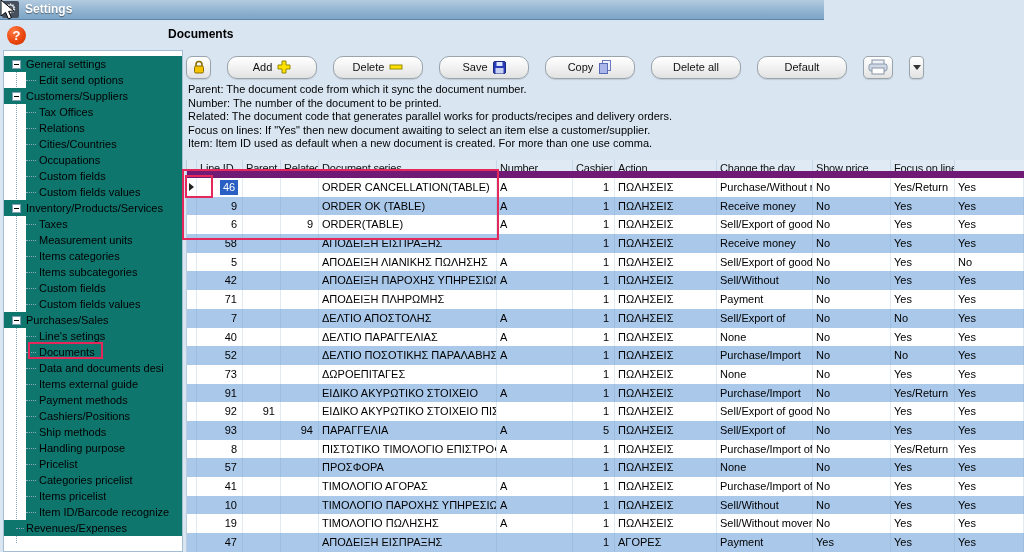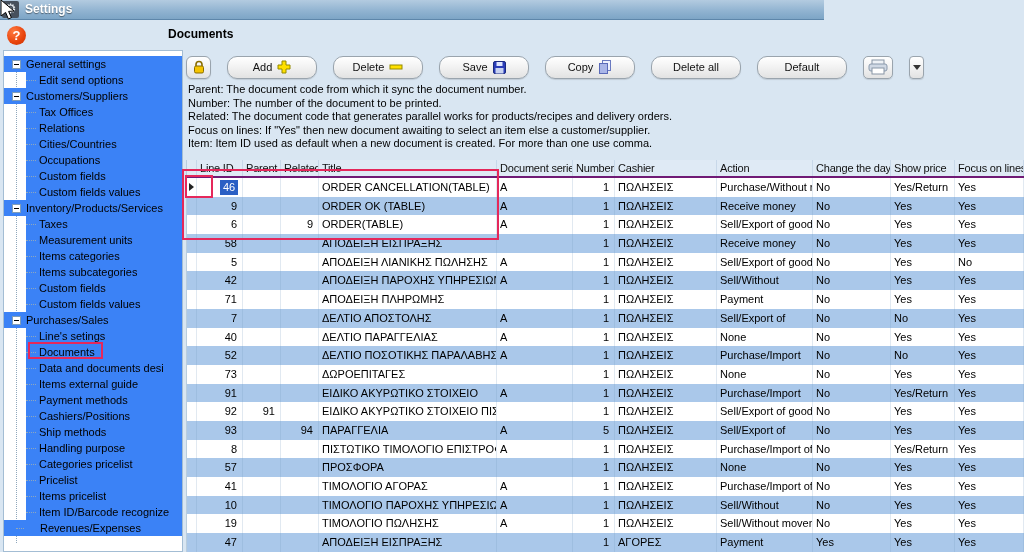--- a/index.html
+++ b/index.html
@@ -24,31 +24,31 @@
     background:radial-gradient(circle at 35% 30%,#ff7a40,var(--help) 60%,#c23406);
     color:#fff;font-weight:bold;font-size:13px;line-height:19px;text-align:center;cursor:pointer;}
   .page-title{left:168px;top:27px;font-size:12px;font-weight:bold;color:#000;}
 
   
   .sidebar{left:3px;top:50px;width:180px;height:502px;background:#fff;
     border:1px solid #a3bdd4;box-sizing:border-box;overflow:hidden;position:absolute;}
   .root-guide{position:absolute;left:12px;top:14px;bottom:8px;border-left:1px dotted #8fa7bc;}
   .tree{position:relative;padding-top:5px;}
   .tree-item{height:16px;line-height:16px;font-size:11px;color:#000;white-space:nowrap;
-    display:flex;align-items:center;position:relative;cursor:default;background:#3b82f6;}
+    display:flex;align-items:center;position:relative;cursor:default;background:#0f766e;}
   .tree-item .lbl{overflow:hidden;text-overflow:clip;}
   .tree-root{padding-left:8px;}
   .expander{width:9px;height:9px;box-sizing:border-box;border:1px solid #7f9db9;background:#fff;
     margin-right:5px;position:relative;flex:0 0 9px;}
   .expander::before{content:"";position:absolute;left:1px;top:3px;width:5px;height:1px;background:#000;}
   .tree-children{margin-left:22px;position:relative;}
   .tree-children::before{content:"";position:absolute;left:0;top:0;bottom:8px;border-left:1px dotted #8fa7bc;}
   .tree-child{padding-left:13px;}
   .tree-child::before{content:"";position:absolute;left:0;top:8px;width:10px;border-top:1px dotted #8fa7bc;}
-  .tree-rootleaf{padding-left:36px;}
+  .tree-rootleaf{padding-left:22px;}
   .tree-rootleaf::before{content:"";position:absolute;left:12px;top:8px;width:8px;border-top:1px dotted #8fa7bc;}
 
   
   .toolbar{left:186px;top:55px;width:915px;height:24px;display:flex;gap:16px;align-items:center;}
   .tb-btn{height:23px;box-sizing:border-box;border:1px solid #9aa4ad;border-radius:10px;
     background:linear-gradient(#ffffff,#f3f3f3 45%,#e2e2e2);
     display:flex;align-items:center;justify-content:center;gap:5px;
     font-size:11px;color:#111;cursor:pointer;box-shadow:0 1px 1px rgba(0,0,0,.12);}
   .tb-main{width:90px;}
   .tb-lock{width:25px;border-radius:6px;}
@@ -58,21 +58,21 @@
     border-top:5px solid #333;}
 
   
   .notes{left:188px;top:83px;width:830px;font-size:11px;line-height:13.5px;color:#000;}
 
   
   .grid{left:186px;top:160px;width:838px;height:392px;background:#fff;overflow:hidden;
     border-left:1px solid #b9cddd;box-sizing:border-box;position:absolute;}
   .grid-row{display:grid;
     grid-template-columns:10px 46px 38px 38px 178px 76px 42px 102px 96px 78px 64px minmax(0,1fr);}
-  .grid-head{height:18px;background:#dfeaf5;border-bottom:2px solid #701a75;box-sizing:border-box;}
+  .grid-head{height:18px;background:#dfeaf5;border-bottom:7px solid #701a75;box-sizing:border-box;}
   .grid-head .cell{line-height:17px;font-size:11px;letter-spacing:-0.2px;color:#111;}
   .cell{padding:0 3px;overflow:hidden;white-space:nowrap;font-size:11px;line-height:18.7px;
     border-right:1px solid rgba(120,155,190,.22);box-sizing:border-box;color:#000;}
   .c-num{text-align:right;padding-right:5px;}
   .c-sel{padding:0;border-right:1px solid rgba(120,155,190,.22);}
   .data-row{height:18.7px;}
   .data-row:nth-child(even){background:var(--row-alt);}
   .edit-caret{width:0;height:0;border-top:4px solid transparent;border-bottom:4px solid transparent;
     border-left:5px solid #222;margin:5px 0 0 2px;}
   .edit-sel{background:var(--selection);color:#fff;padding:0 3px;display:inline-block;
@@ -184,24 +184,24 @@
         <div class="tree-item tree-child">
           <span class="lbl">Cashiers/Positions</span>
         </div>
         <div class="tree-item tree-child">
           <span class="lbl">Ship methods</span>
         </div>
         <div class="tree-item tree-child">
           <span class="lbl">Handling purpose</span>
         </div>
         <div class="tree-item tree-child">
+          <span class="lbl">Pricelist</span>
+        </div>
+        <div class="tree-item tree-child">
           <span class="lbl">Categories pricelist</span>
-        </div>
-        <div class="tree-item tree-child">
-          <span class="lbl">Pricelist</span>
         </div>
         <div class="tree-item tree-child">
           <span class="lbl">Items pricelist</span>
         </div>
         <div class="tree-item tree-child">
           <span class="lbl">Item ID/Barcode recognize</span>
         </div>
       </div>
       <div class="tree-item tree-rootleaf">
         <span class="lbl">Revenues/Expenses</span>
@@ -280,21 +280,20 @@
   <div>Focus on lines: If "Yes" then new document awaiting to select an item else a customer/supplier.</div>
   <div>Item: Item ID used as default when a new document is created. For more than one use comma.</div>
 </div>
 
 <div class="grid">
   <div class="grid-row grid-head">
     <div class="cell c-sel"></div>
     <div class="cell">Line ID</div>
     <div class="cell">Parent</div>
     <div class="cell">Related</div>
-    <div class="cell">Title</div>
     <div class="cell">Document series</div>
     <div class="cell">Number</div>
     <div class="cell">Cashier</div>
     <div class="cell">Action</div>
     <div class="cell">Change the day</div>
     <div class="cell">Show price</div>
     <div class="cell">Focus on lines</div>
   </div>
   <div id="grid-body">
       <div class="grid-row data-row">

